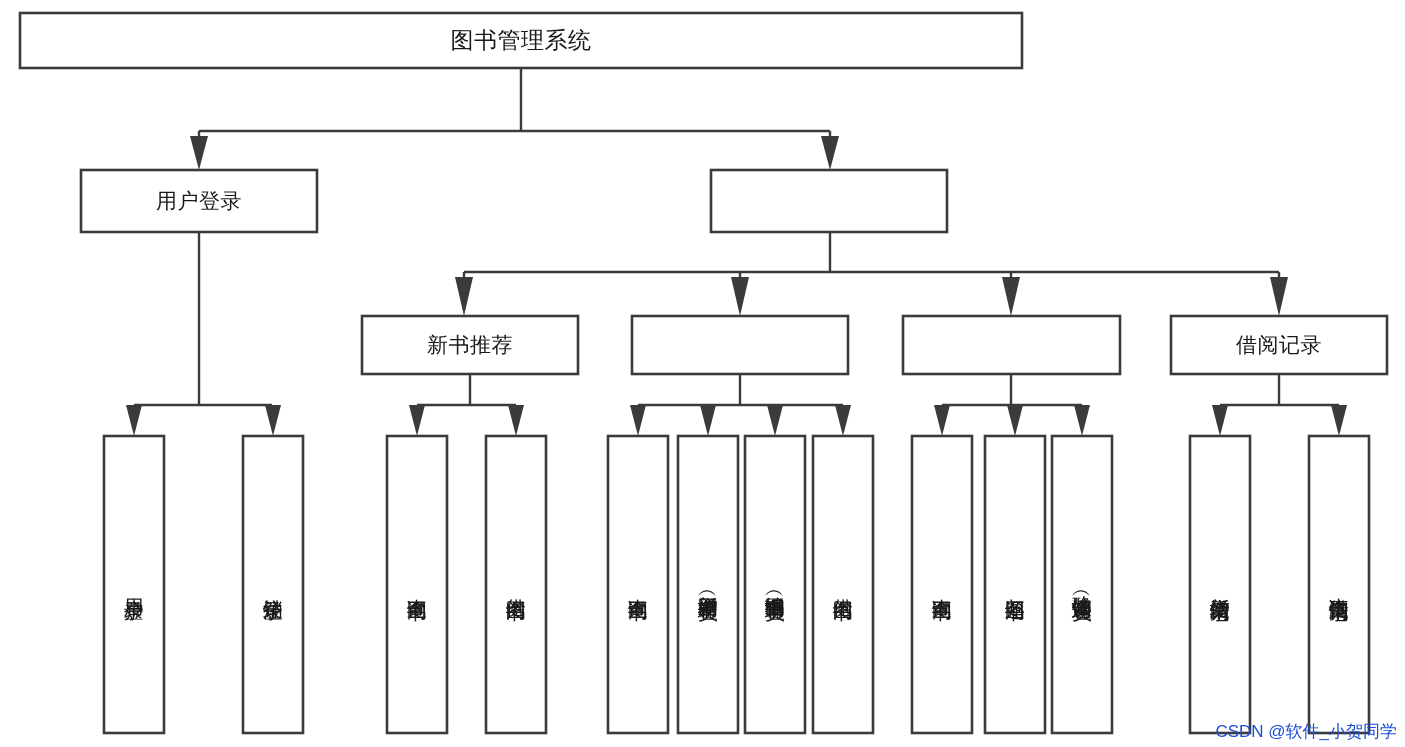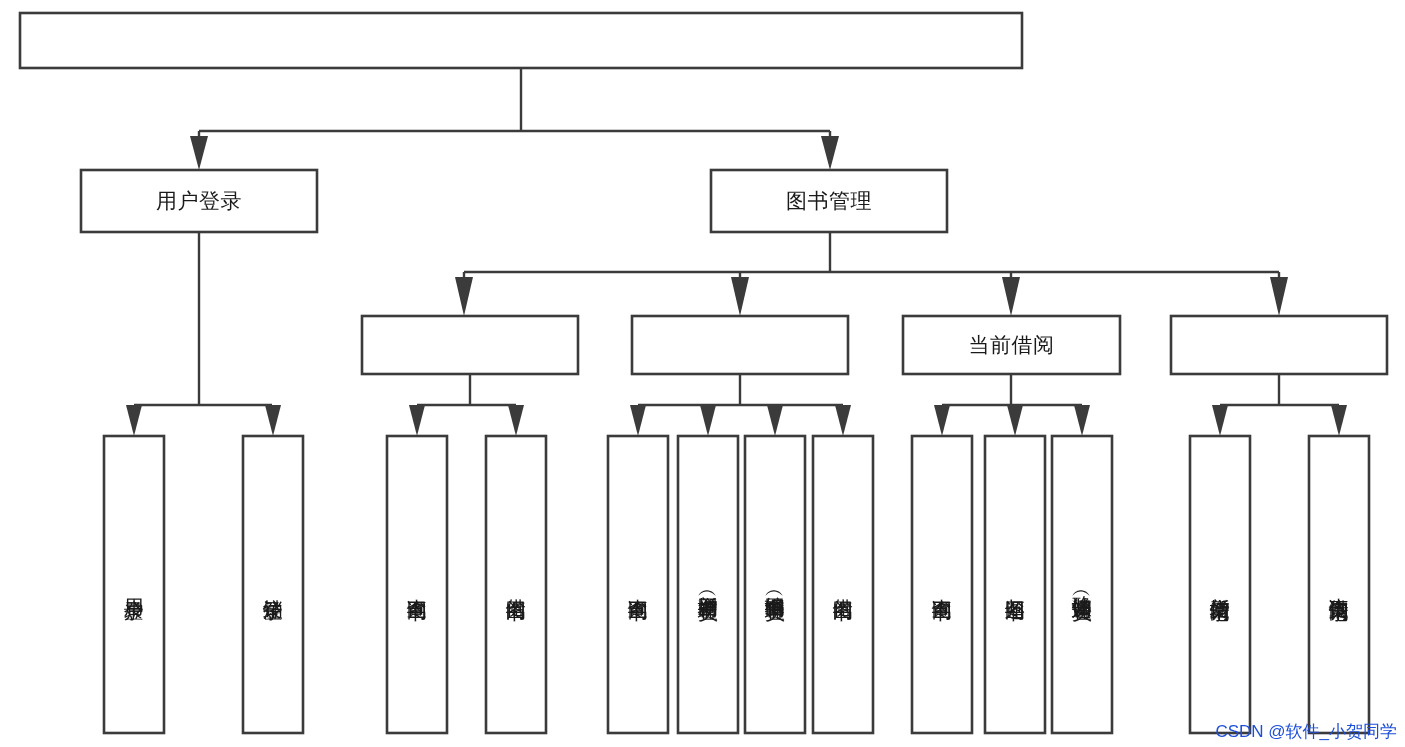--- a/index.html
+++ b/index.html
@@ -157,25 +157,26 @@
       <rect class="node-box" x="745" y="436" width="60" height="297"></rect>
       <rect class="node-box" x="813" y="436" width="60" height="297"></rect>
       <rect class="node-box" x="912" y="436" width="60" height="297"></rect>
       <rect class="node-box" x="985" y="436" width="60" height="297"></rect>
       <rect class="node-box" x="1052" y="436" width="60" height="297"></rect>
       <rect class="node-box" x="1190" y="436" width="60" height="297"></rect>
       <rect class="node-box" x="1309" y="436" width="60" height="297"></rect>
     </g>
   </svg>
 
+  <div class="node-label-h" style="left:20px; top:13px; width:1002px; height:55px; font-size:23px;">图书管理系统</div>
 
   <div class="node-label-h" style="left:81px; top:170px; width:236px; height:62px;">用户登录</div>
-  <div class="node-label-h" style="left:711px; top:170px; width:236px; height:62px;">图书管理</div>
 
-  <div class="node-label-h" style="left:903px; top:316px; width:217px; height:58px;">当前借阅</div>
+  <div class="node-label-h" style="left:362px; top:316px; width:216px; height:58px;">新书推荐</div>
+  <div class="node-label-h" style="left:1171px; top:316px; width:216px; height:58px;">借阅记录</div>
 
   <div class="node-label-v" style="left:104px; top:436px; width:60px; height:297px;">用户登录</div>
   <div class="node-label-v" style="left:243px; top:436px; width:60px; height:297px;">注销登录</div>
   <div class="node-label-v" style="left:387px; top:436px; width:60px; height:297px;">查询图书</div>
   <div class="node-label-v" style="left:486px; top:436px; width:60px; height:297px;">借阅图书</div>
   <div class="node-label-v" style="left:608px; top:436px; width:60px; height:297px;">查询图书</div>
   <div class="node-label-v" style="left:678px; top:436px; width:60px; height:297px;">新增图书（管理员）</div>
   <div class="node-label-v" style="left:745px; top:436px; width:60px; height:297px;">编辑图书（管理员）</div>
   <div class="node-label-v" style="left:813px; top:436px; width:60px; height:297px;">借阅图书</div>
   <div class="node-label-v" style="left:912px; top:436px; width:60px; height:297px;">查询图书</div>

